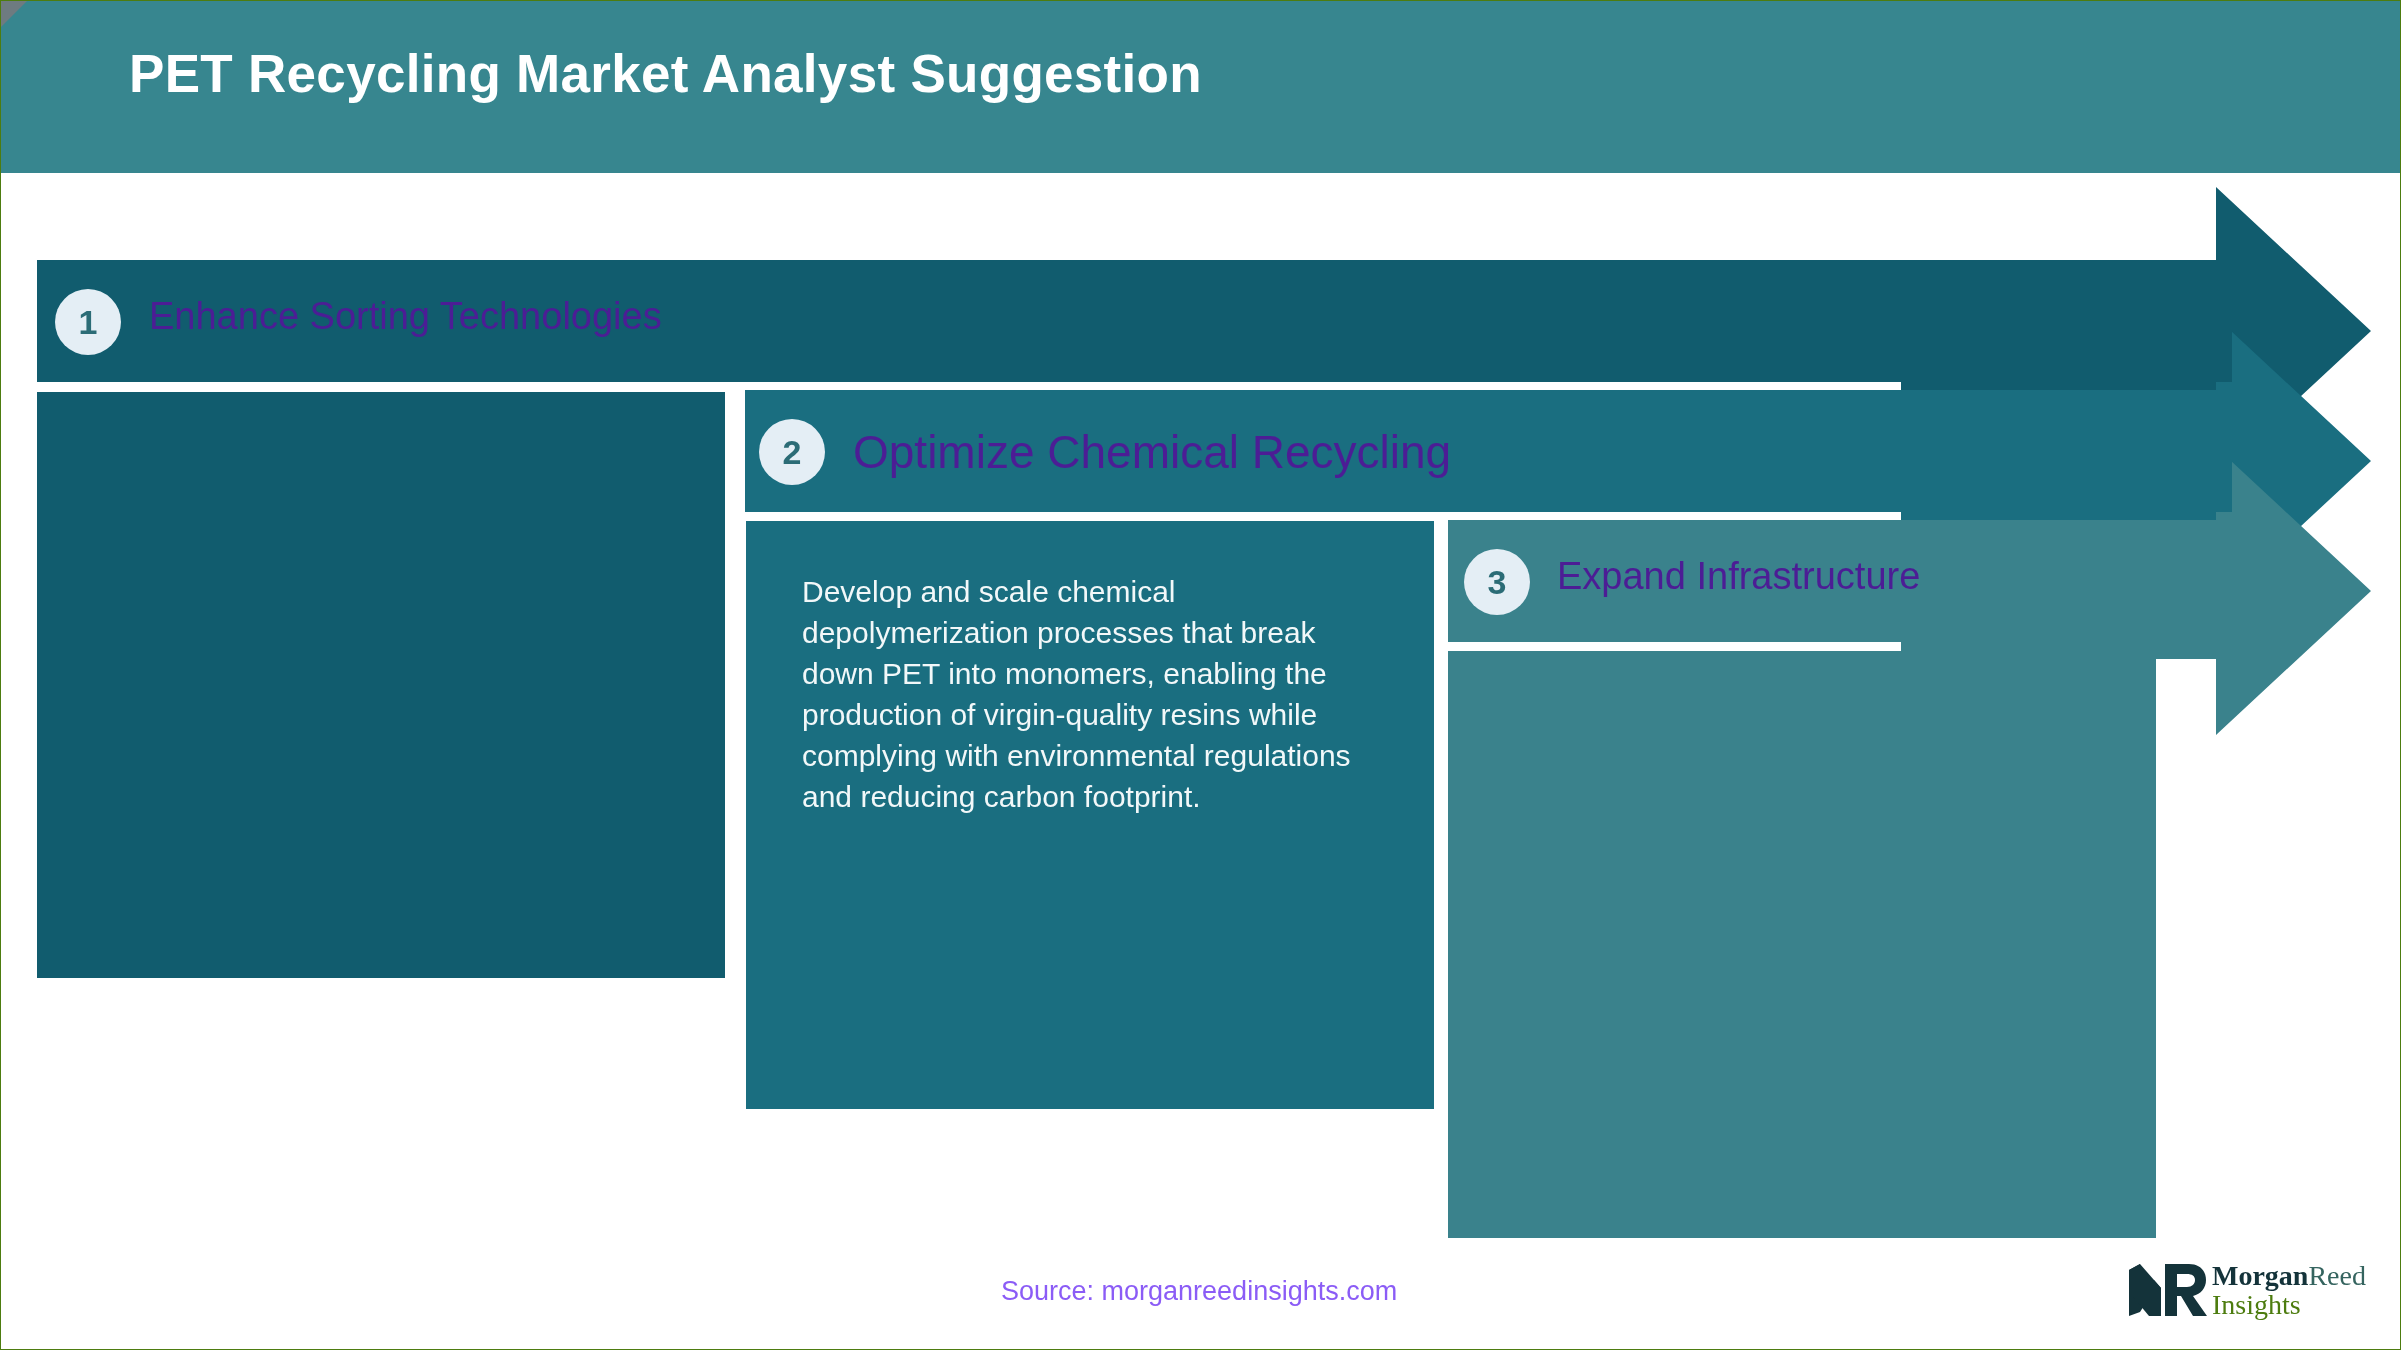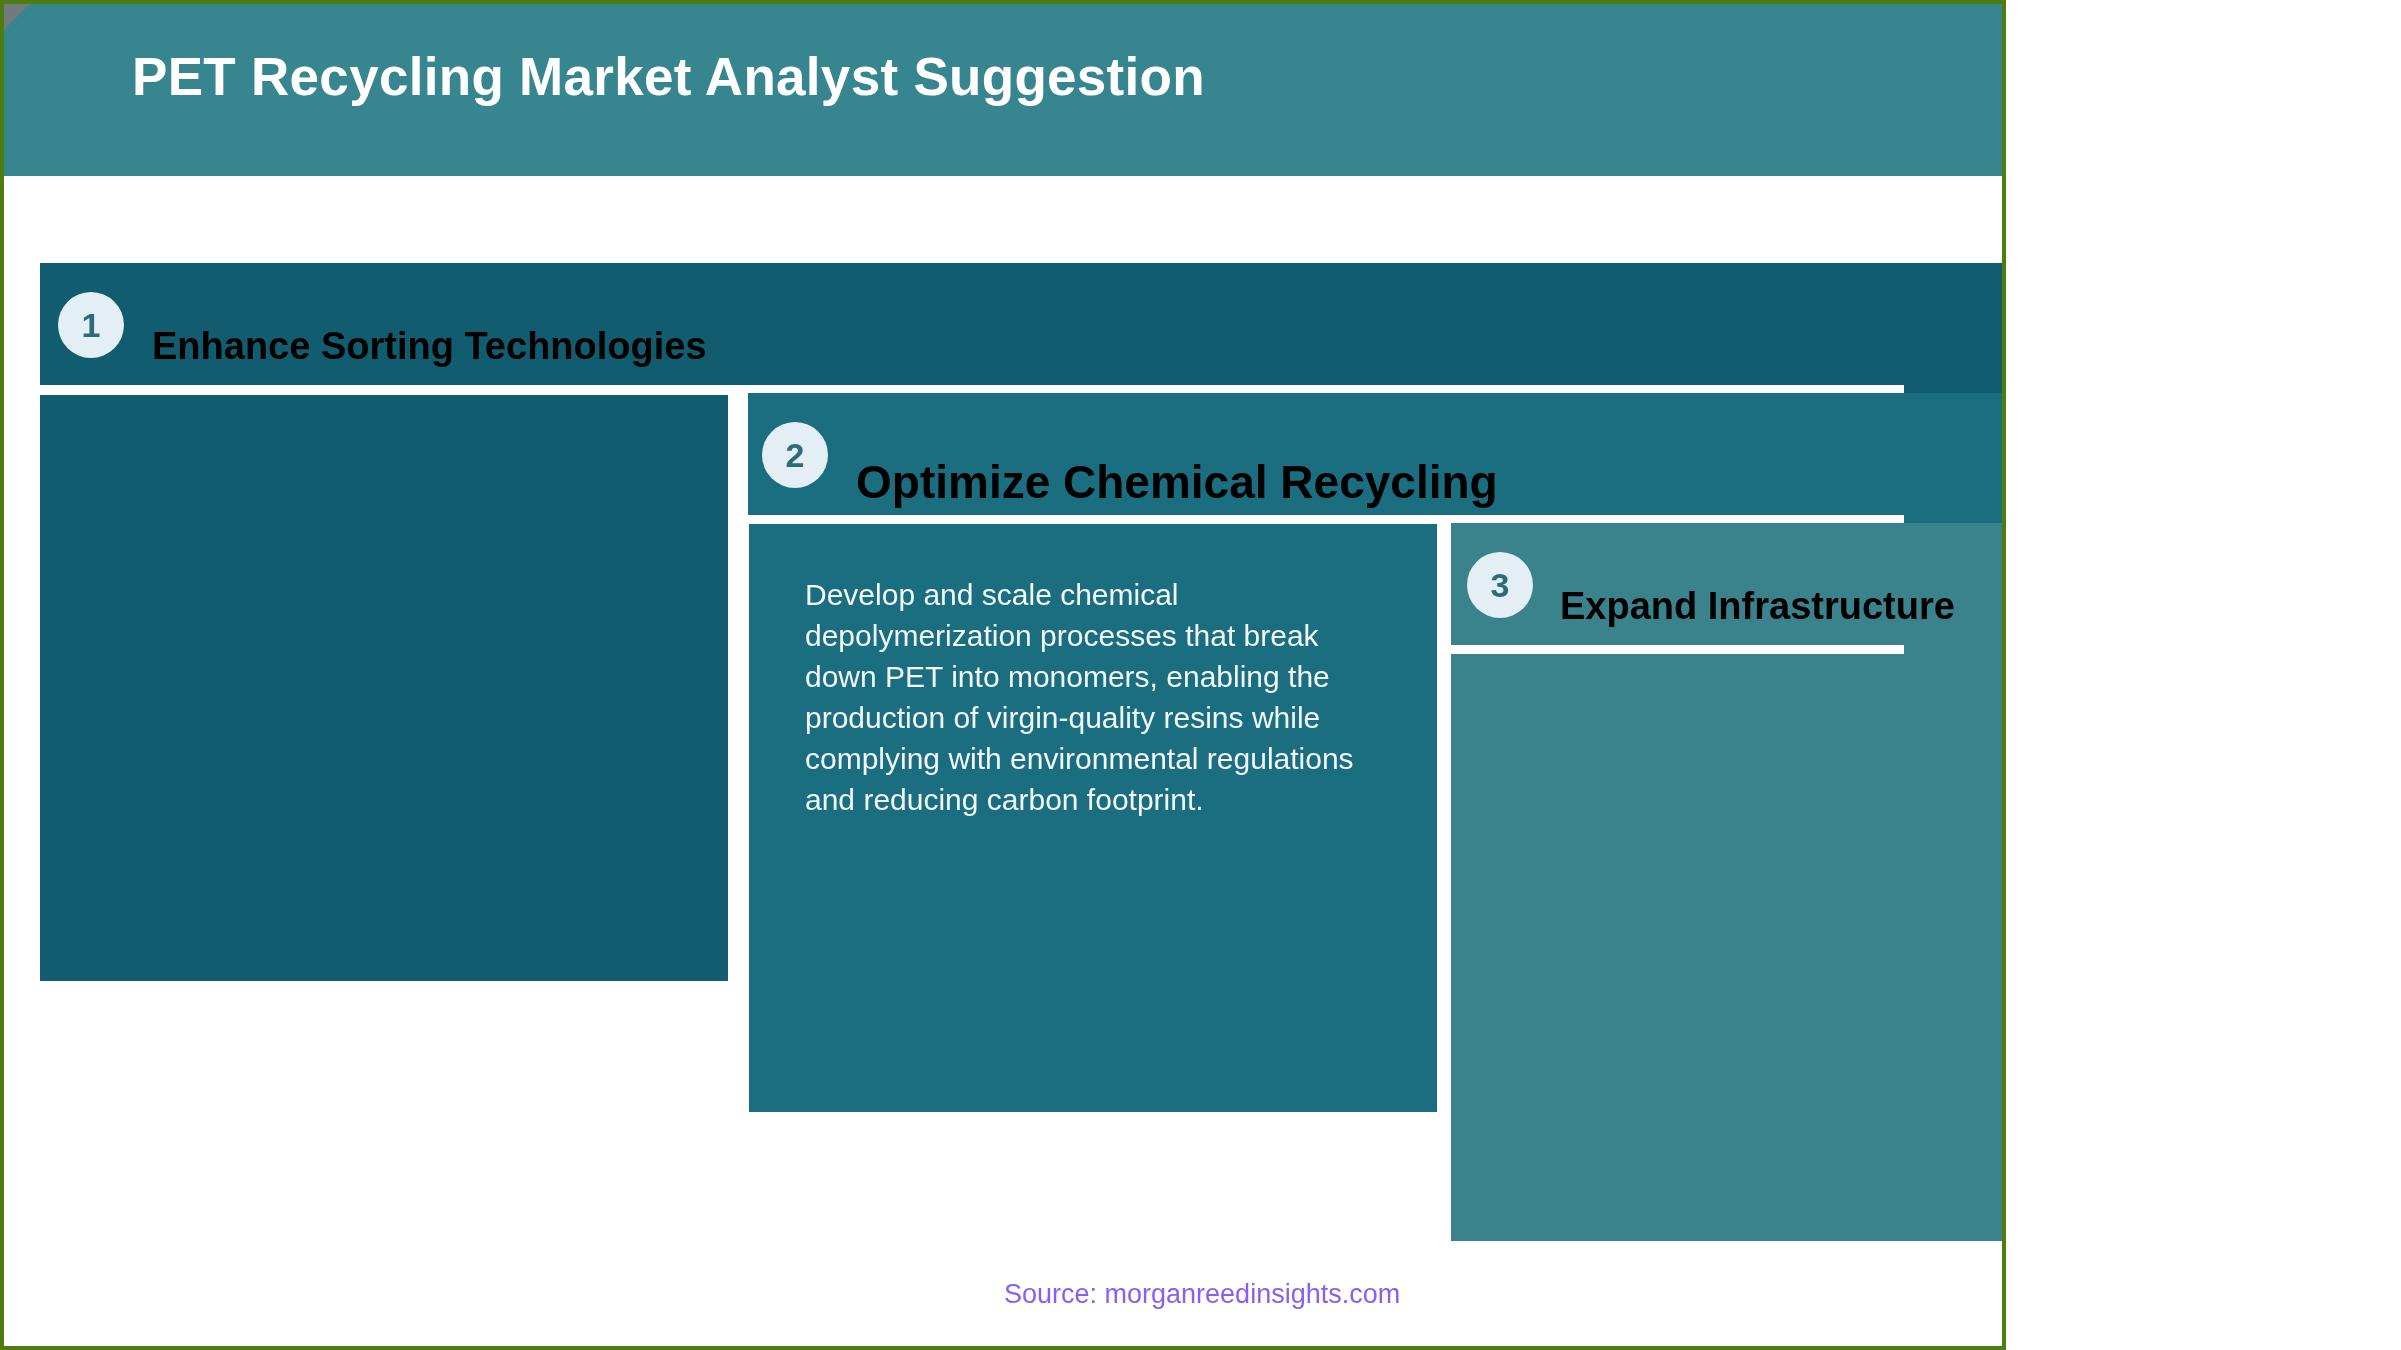--- a/index.html
+++ b/index.html
@@ -7,24 +7,24 @@
   html, body {
     width: 2401px;
     height: 1350px;
     overflow: hidden;
     background: #ffffff;
     font-family: "Liberation Sans", sans-serif;
   }
 
   #canvas {
     position: relative;
-    width: 2006px;
+    width: 2401px;
     height: 1350px;
     background: #ffffff;
-    border: 4px solid #4d7c0f;
+    border: 1px solid #4d7c0f;
     overflow: hidden;
   }
 
   
   #header {
     position: absolute;
     left: 0; top: 0;
     width: 2401px;
     height: 172px;
     background: #37868F;
@@ -64,24 +64,23 @@
     border-radius: 50%;
     background: #E4EEF5;
     display: flex;
     align-items: center;
     justify-content: center;
     font-weight: bold;
     color: #2B6C76;
   }
   .step-title {
     position: absolute;
-    color: #000000;
-    font-weight: bold;
-    white-space: nowrap;
-    margin-top: 27px;
+    color: #4c1d95;
+    font-weight: normal;
+    white-space: nowrap;
   }
 
   
   .step-card {
     position: absolute;
   }
   .step-card-text {
     position: absolute;
     color: #F2F8F9;
     line-height: 1.37;

